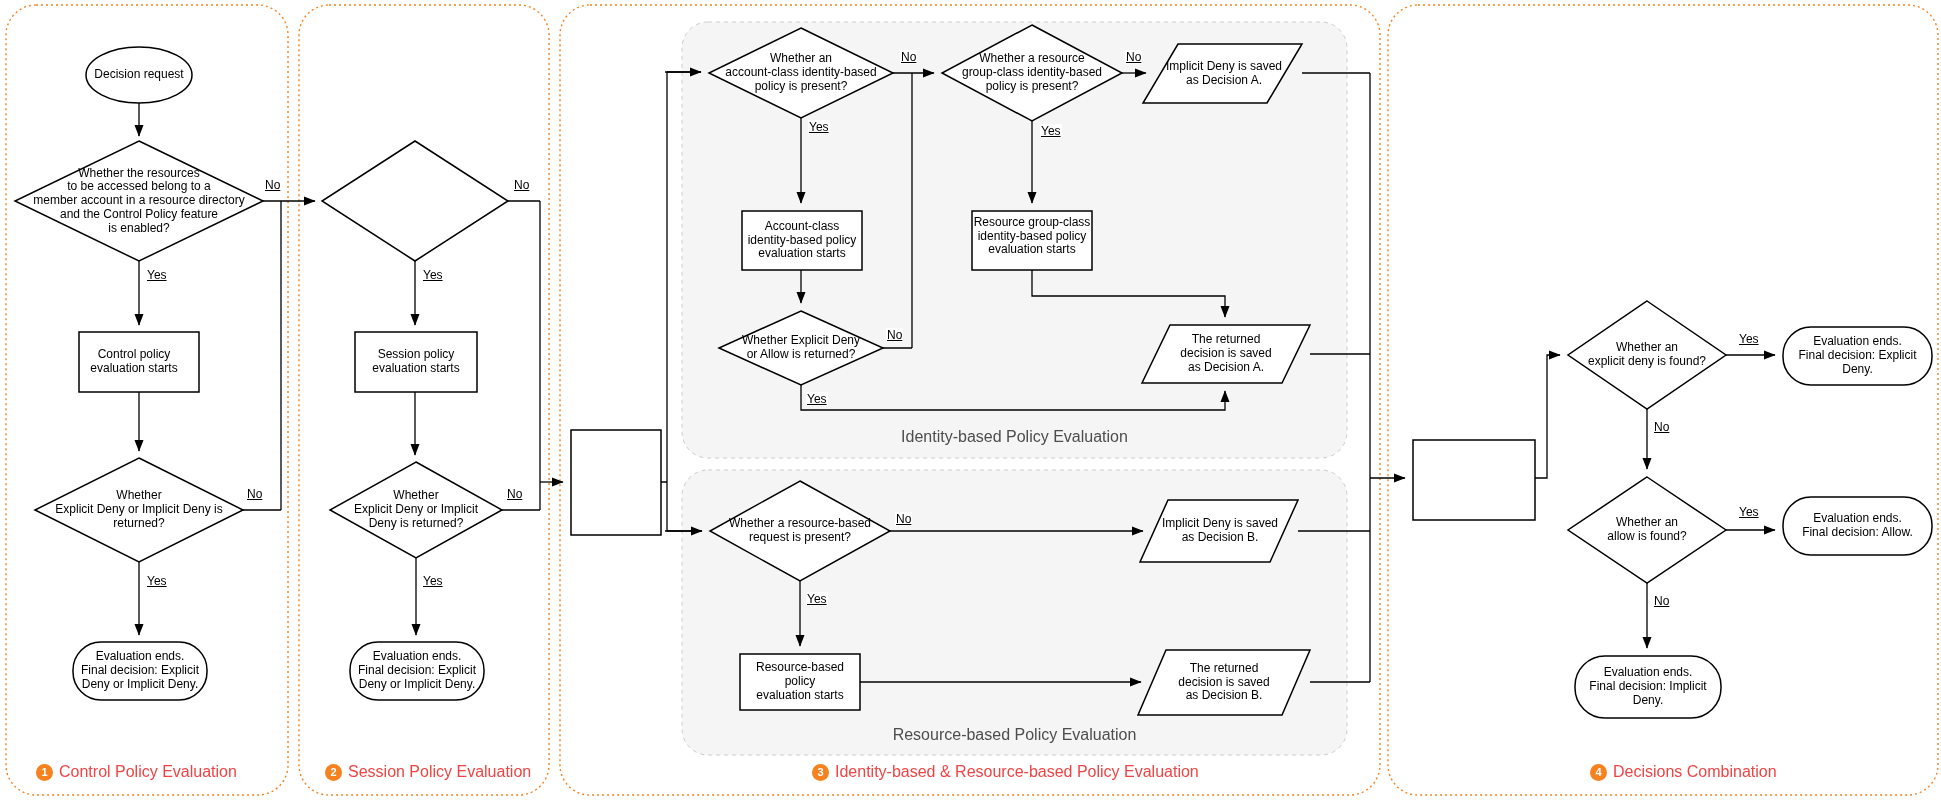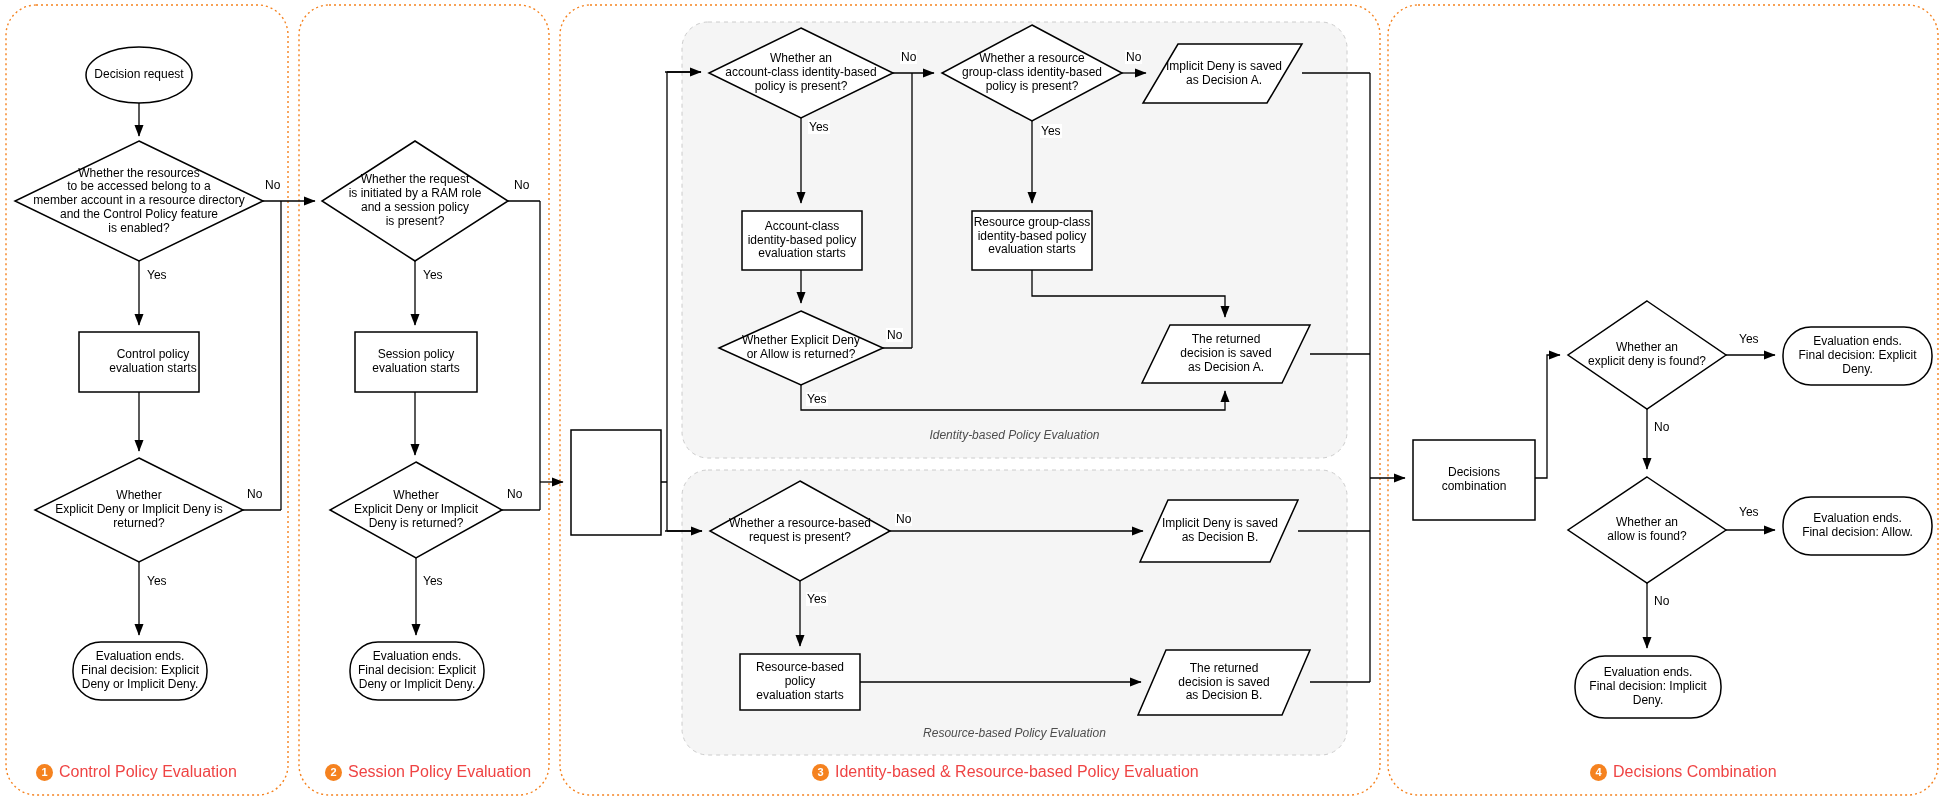--- a/index.html
+++ b/index.html
@@ -6,22 +6,22 @@
   #canvas{position:relative;width:1941px;height:802px;background:#ffffff;
           font-family:"Liberation Sans",sans-serif;overflow:hidden;}
   svg{position:absolute;left:0;top:0;}
   .sec{fill:none;stroke:#f5821f;stroke-width:1.4;stroke-dasharray:2 3;}
   .grp{fill:#f5f5f5;stroke:#cccccc;stroke-width:1;stroke-dasharray:4 4;}
   .n{fill:#ffffff;stroke:#000000;stroke-width:1.5;}
   .e{fill:none;stroke:#000000;stroke-width:1.3;}
   .nt{position:absolute;display:flex;align-items:center;justify-content:center;
       text-align:center;font-size:12px;line-height:1.15;color:#000;
       white-space:pre-line;pointer-events:none;}
-  .el{position:absolute;font-size:12px;color:#000;background:#fff;padding:0 1px;line-height:14px;}
-  .glabel{position:absolute;text-align:center;font-size:12px;color:#4d4d4d;font-style:italic;}
+  .el{position:absolute;font-size:12px;color:#000;background:#fff;padding:0 1px;line-height:14px;text-decoration:underline;}
+  .glabel{position:absolute;text-align:center;font-size:16px;color:#4d4d4d;}
   .sect{position:absolute;display:flex;align-items:center;gap:6px;}
   .badge{width:17px;height:17px;border-radius:50%;background:#f5821f;color:#fff;
          font-size:11px;font-weight:bold;display:flex;align-items:center;justify-content:center;}
   .stitle{font-size:16px;color:#ef4444;}
 </style>
 </head>
 <body>
 
 <div id="canvas">
 
@@ -106,33 +106,29 @@
   <rect class="n" x="1783" y="497" width="149" height="58" rx="28"></rect>
   <rect class="n" x="1575" y="656" width="146" height="62" rx="30"></rect>
 </svg>
 
 <div class="nt" style="left:86px;top:47px;width:106px;height:56px">Decision request</div>
 <div class="nt" style="left:15px;top:141px;width:248px;height:120px">Whether the resources
 to be accessed belong to a
 member account in a resource directory
 and the Control Policy feature
 is enabled?</div>
-<div class="nt" style="left:91px;top:332px;width:124px;height:60px">Control policy
+<div class="nt" style="left:72px;top:332px;width:124px;height:60px">Control policy
 evaluation starts</div>
 <div class="nt" style="left:35px;top:458px;width:208px;height:104px">Whether
 Explicit Deny or Implicit Deny is
 returned?</div>
 <div class="nt" style="left:73px;top:642px;width:134px;height:58px">Evaluation ends.
 Final decision: Explicit
 Deny or Implicit Deny.</div>
 
-<div class="nt" style="left:322px;top:141px;width:186px;height:120px">Whether the request
-is initiated by a RAM role
-and a session policy
-is present?</div>
 <div class="nt" style="left:355px;top:332px;width:122px;height:60px">Session policy
 evaluation starts</div>
 <div class="nt" style="left:330px;top:462px;width:172px;height:96px">Whether
 Explicit Deny or Implicit
 Deny is returned?</div>
 <div class="nt" style="left:350px;top:642px;width:134px;height:58px">Evaluation ends.
 Final decision: Explicit
 Deny or Implicit Deny.</div>
 
 <div class="nt" style="left:705px;top:28px;width:192px;height:90px">Whether an
@@ -157,22 +153,20 @@
 <div class="nt" style="left:710px;top:481px;width:180px;height:100px">Whether a resource-based
 request is present?</div>
 <div class="nt" style="left:740px;top:654px;width:120px;height:56px">Resource-based policy
 evaluation starts</div>
 <div class="nt" style="left:1148px;top:500px;width:144px;height:62px">Implicit Deny is saved
 as Decision B.</div>
 <div class="nt" style="left:1148px;top:650px;width:152px;height:65px">The returned
 decision is saved
 as Decision B.</div>
 
-<div class="nt" style="left:1413px;top:440px;width:122px;height:80px">Decisions
-combination</div>
 <div class="nt" style="left:1568px;top:301px;width:158px;height:108px">Whether an
 explicit deny is found?</div>
 <div class="nt" style="left:1568px;top:477px;width:158px;height:106px">Whether an
 allow is found?</div>
 <div class="nt" style="left:1783px;top:327px;width:149px;height:58px">Evaluation ends.
 Final decision: Explicit
 Deny.</div>
 <div class="nt" style="left:1783px;top:497px;width:149px;height:58px">Evaluation ends.
 Final decision: Allow.</div>
 <div class="nt" style="left:1575px;top:656px;width:146px;height:62px">Evaluation ends.

